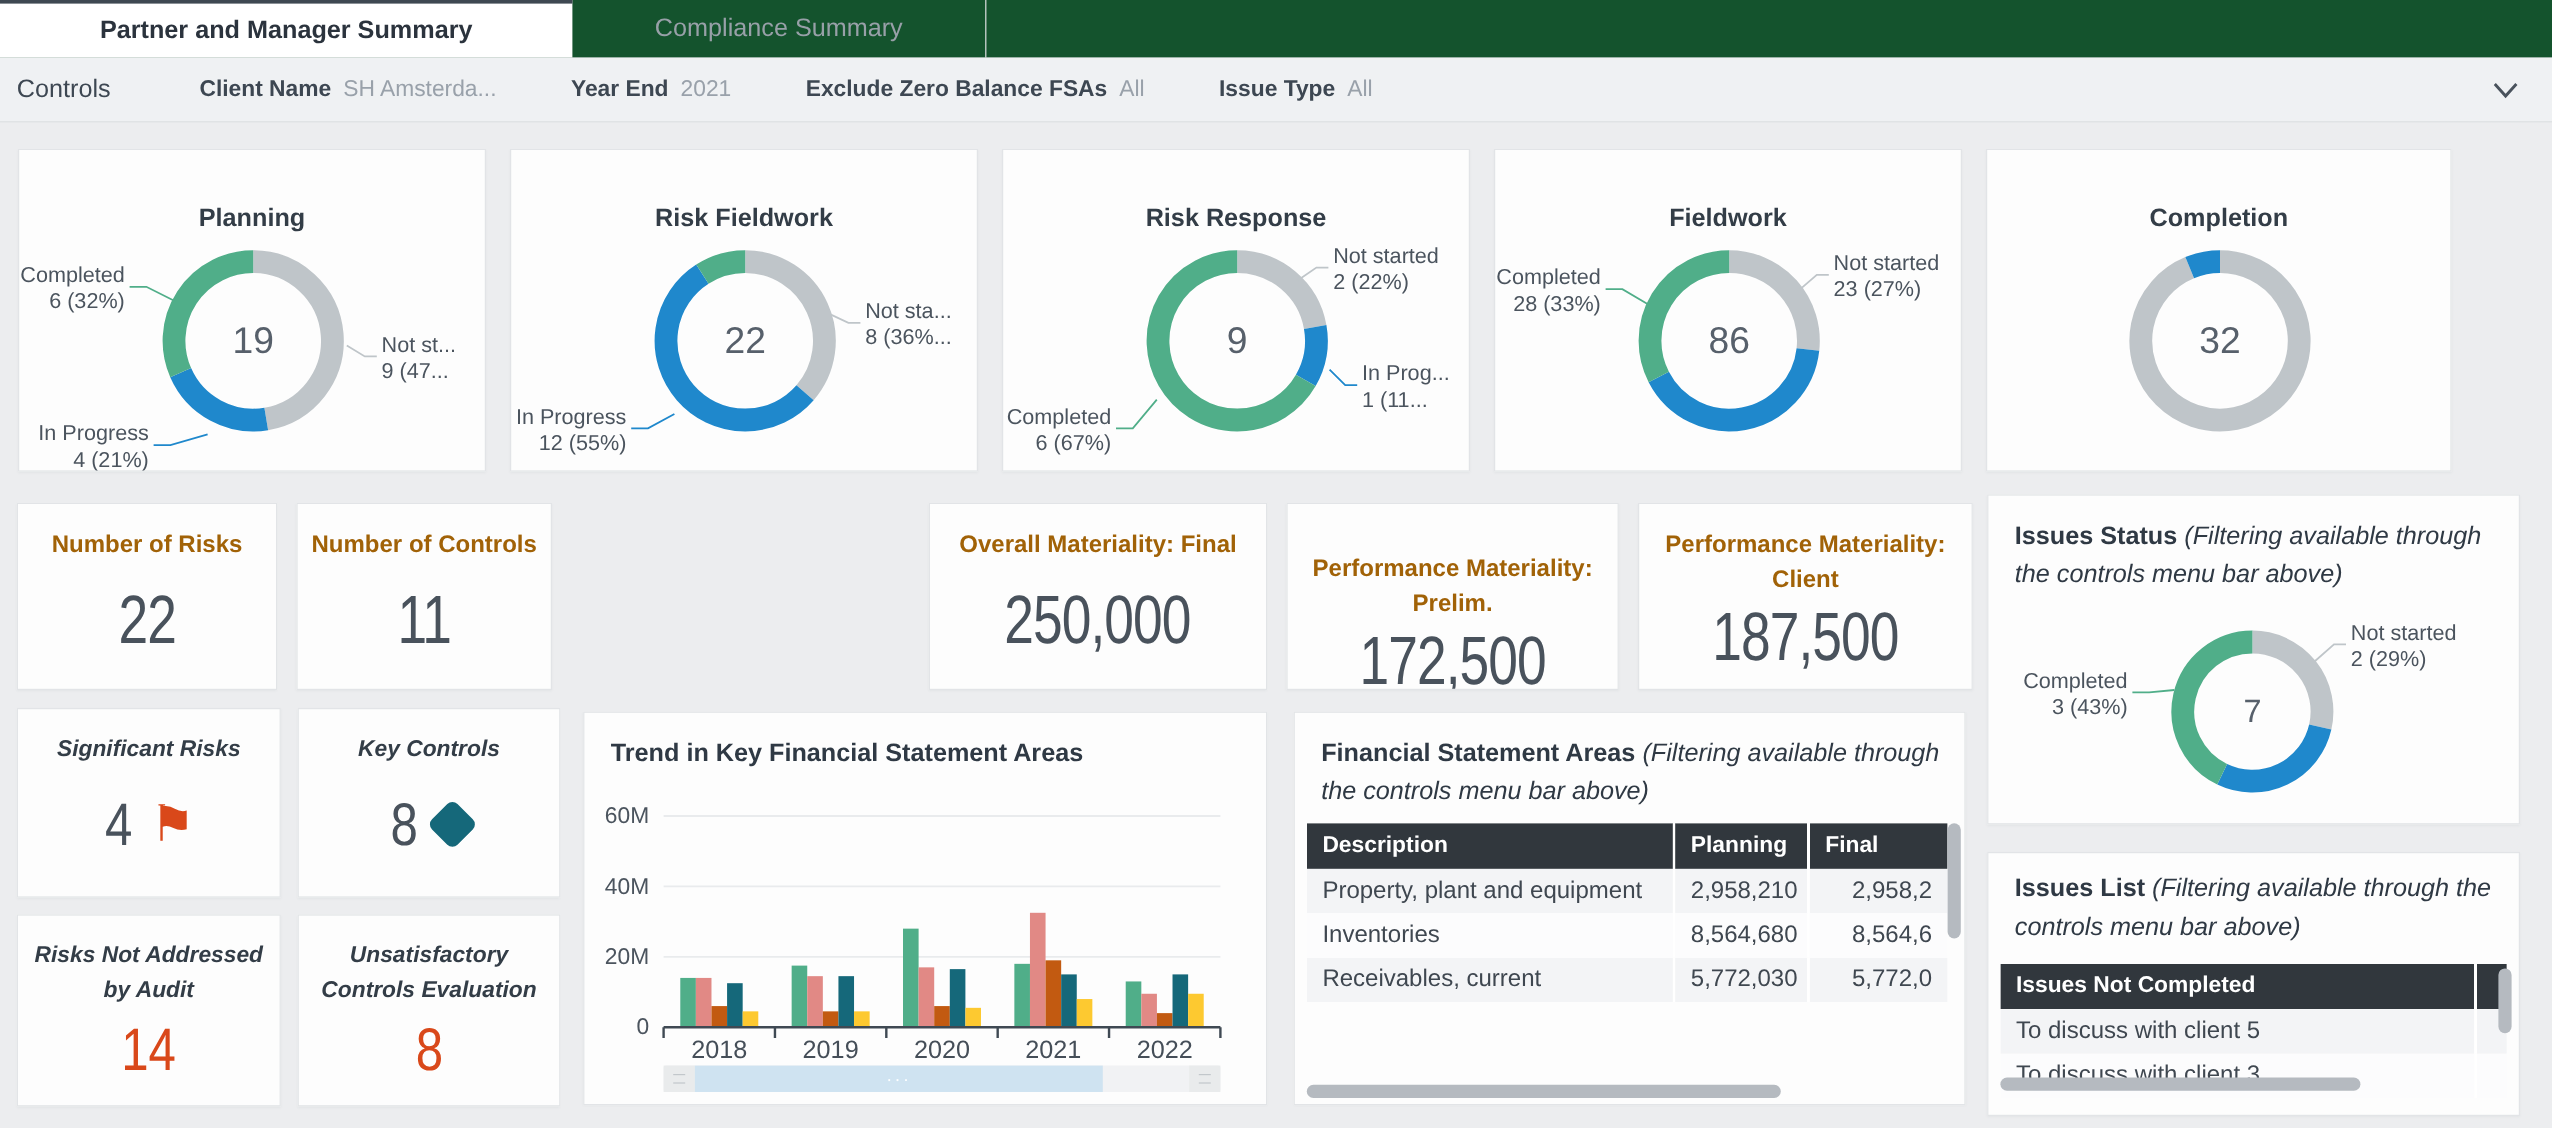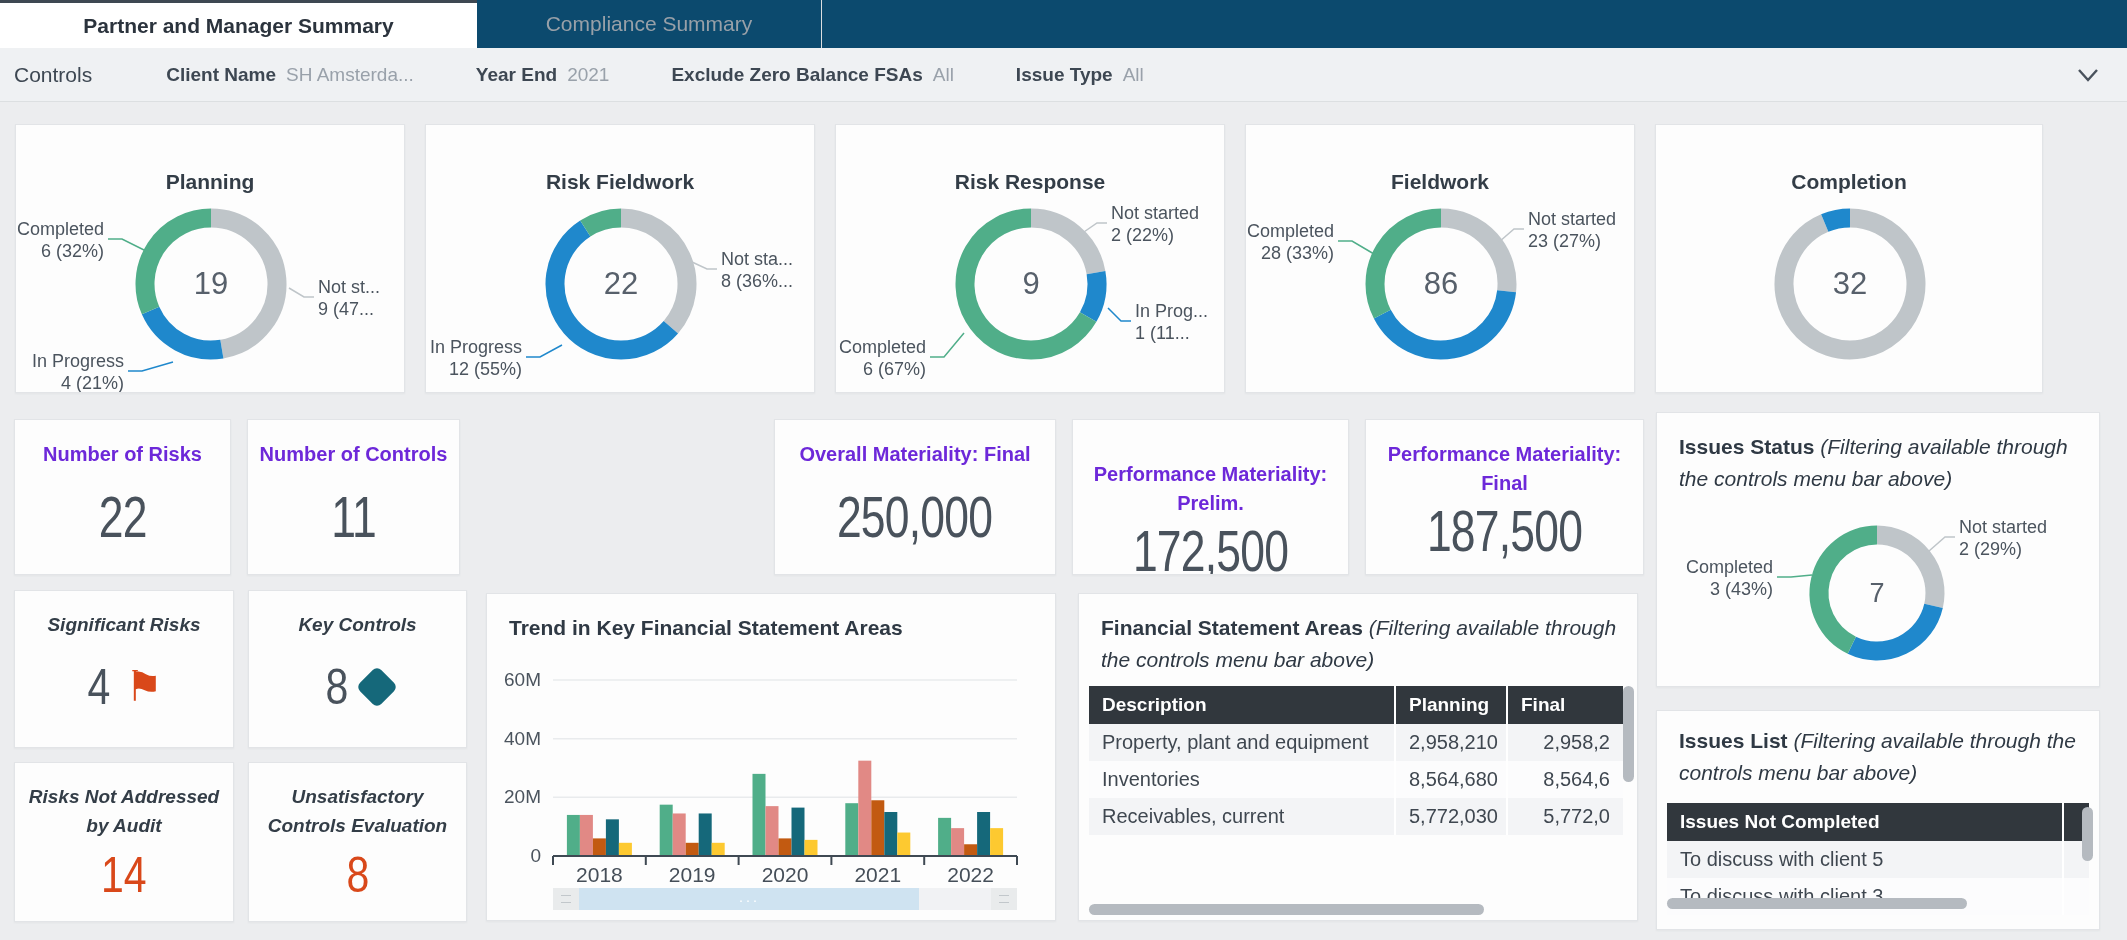--- a/index.html
+++ b/index.html
@@ -1,35 +1,35 @@
 <!DOCTYPE html>
 <html><head>
 <meta charset="utf-8">
 <style>
   html,body{margin:0;padding:0;background:#ecedef;font-family:"Liberation Sans","DejaVu Sans",sans-serif;}
   .page{position:relative;width:2127px;height:940px;overflow:hidden;background:#ecedef;color:#333d47;}
   
-  .tabbar{position:absolute;top:0;left:0;right:0;height:48px;background:#0c4a6e;border-bottom:1px solid #e0e2e5;display:flex;}
+  .tabbar{position:absolute;top:0;left:0;right:0;height:48px;background:#14532d;border-bottom:1px solid #e0e2e5;display:flex;}
   .tab{display:flex;align-items:center;justify-content:center;font-size:21px;color:#98a0a8;cursor:pointer;}
   .tab.active{width:477px;background:#ffffff;border-top:3px solid #3e4852;font-weight:bold;color:#2b333d;}
   .tab.inactive{width:344px;border-right:1px solid #dcdee0;}
   
   .filterbar{position:absolute;top:48px;left:0;right:0;height:54px;background:#eff1f3;border-bottom:1px solid #dcdfe1;display:flex;align-items:center;padding-left:14px;box-sizing:border-box;}
   .fb-section{font-size:21px;color:#3d4752;margin-right:74px;}
   .fb-item{margin-right:62px;font-size:19px;white-space:nowrap;}
   .fb-label{font-weight:bold;color:#3d4752;margin-right:10px;text-align:center;}
   .fb-value{color:#99a1aa;}
   .chev{position:absolute;right:26px;top:15px;}
   
   .card{position:absolute;background:#fdfdfd;border:1px solid #e2e4e7;box-shadow:0 1px 2px rgba(60,70,80,.05);box-sizing:border-box;overflow:hidden;}
   .donut-title{position:absolute;top:24px;left:0;right:0;text-align:center;font-size:21px;font-weight:bold;color:#333d47;}
   .card svg{position:absolute;left:0;}
   .dsvg{top:10px;}
   .kpi{display:flex;flex-direction:column;align-items:center;padding-top:20px;}
-  .kpi h4{margin:0;padding:0 10px;font-size:20px;font-weight:bold;color:#6d28d9;text-align:center;line-height:1.45;}
+  .kpi h4{margin:0;padding:0 10px;font-size:20px;font-weight:bold;color:#a16207;text-align:center;line-height:1.45;}
   .kpi .big{flex:1;display:flex;align-items:center;justify-content:center;font-size:57px;color:#49525c;transform:scaleX(.78);letter-spacing:-1px;padding-bottom:10px;}
   .stat{display:flex;flex-direction:column;align-items:center;padding-top:20px;}
   .stat h4{margin:0;padding:0 12px;font-size:19px;font-weight:bold;color:#333d47;text-align:center;line-height:1.5;font-style:italic;}
   .stat .vrow{flex:1;display:flex;align-items:center;justify-content:center;gap:12px;padding-bottom:12px;}
   .stat .val{font-size:50px;color:#49525c;transform:scaleX(.82);}
   .stat .val.accent{color:#d9481a;}
   .flag{font-size:42px;color:#d9481a;line-height:1;}
   .diamond{width:30px;height:30px;background:#15687a;border-radius:6px;transform:rotate(45deg);}
   .vis-title{position:absolute;top:18px;left:22px;right:20px;font-size:21px;line-height:32px;color:#2f3944;}
   .vis-title .tb{font-weight:bold;}
@@ -161,21 +161,21 @@
   </section>
   <section class="card kpi" style="left:774px;top:419px;width:282px;height:156px;">
     <h4>Overall Materiality: Final</h4>
     <div class="big">250,000</div>
   </section>
   <section class="card kpi" style="left:1072px;top:419px;width:277px;height:156px;">
     <h4 style="max-width:250px;margin-top:20px;">Performance Materiality: Prelim.</h4>
     <div class="big">172,500</div>
   </section>
   <section class="card kpi" style="left:1365px;top:419px;width:279px;height:156px;">
-    <h4 style="max-width:250px;">Performance Materiality: Final</h4>
+    <h4 style="max-width:250px;">Performance Materiality: Client</h4>
     <div class="big">187,500</div>
   </section>
 
   <section class="card" style="left:1656px;top:412px;width:444px;height:275px;">
     <div class="vis-title"><span class="tb">Issues Status</span> <span class="ti">(Filtering available through the controls menu bar above)</span></div>
     <svg style="top:0;" width="444" height="275" viewBox="0 0 444 275">
         <path d="M 220 122 A 58 58 0 0 1 276.5458189065458 192.90621416946624" fill="none" stroke="#bfc5c9" stroke-width="19"></path>
         <path d="M 276.5458189065458 192.90621416946624 A 58 58 0 0 1 194.83474313118163 232.25619433834032" fill="none" stroke="#1f88cc" stroke-width="19"></path>
         <path d="M 194.83474313118163 232.25619433834032 A 58 58 0 0 1 220 122" fill="none" stroke="#50ae89" stroke-width="19"></path>
         <polyline points="272,138 288,124 298,124" fill="none" stroke="#bfc5c9" stroke-width="1.5"></polyline>

